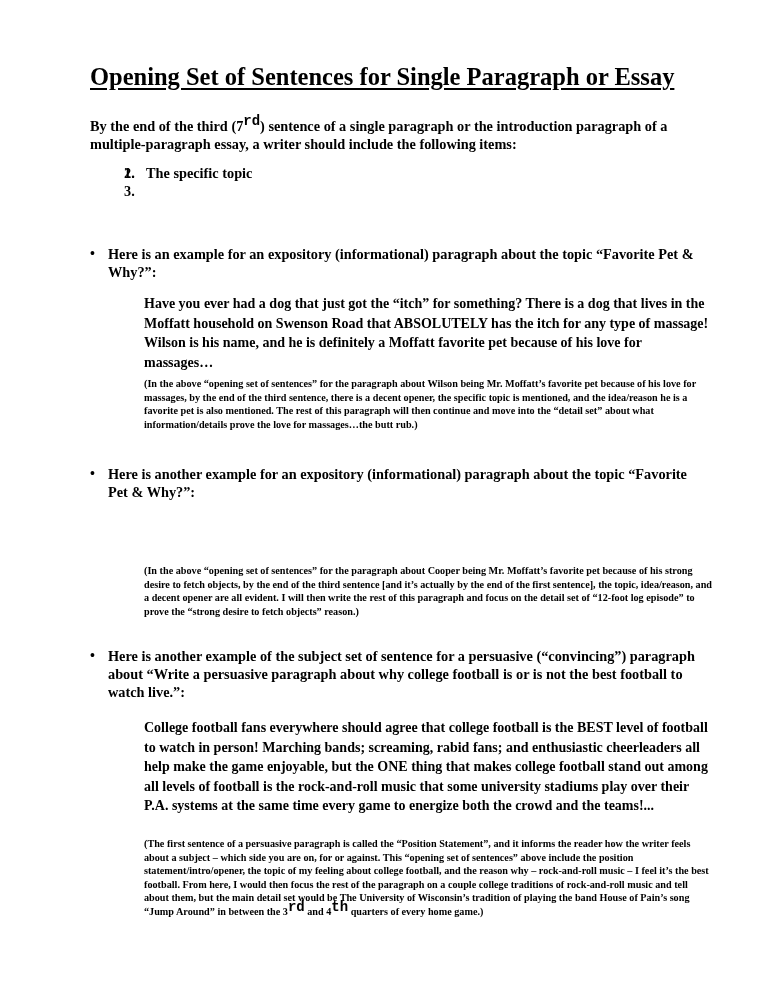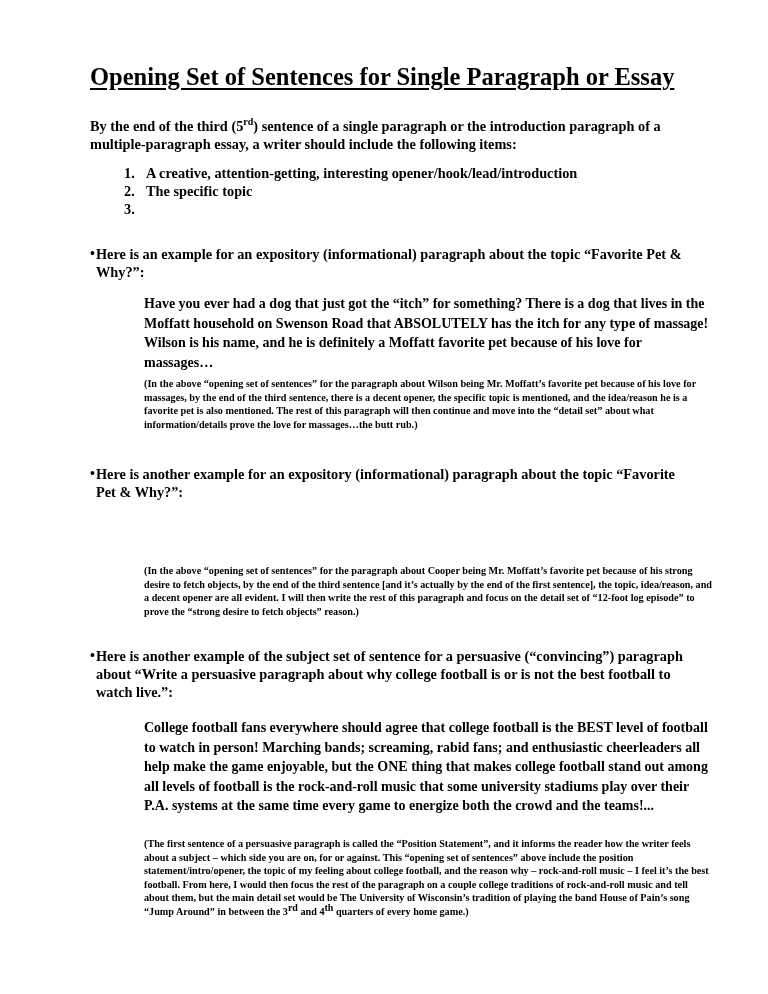--- a/index.html
+++ b/index.html
@@ -35,23 +35,24 @@
   }
   .intro {
     position: absolute;
     left: 90px;
     top: 117px;
     width: 620px;
     font-size: 14.3px;
     line-height: 18px;
   }
   sup {
-    font-size: 10px;
+    font-size: 14px;
     line-height: 0;
     vertical-align: super;
+    font-family: Liberation Mono, monospace;
   }
   .numlist {
     position: absolute;
     left: 124px;
     top: 164px;
     width: 580px;
     margin: 0;
     padding: 0;
     list-style: none;
     font-size: 14.3px;
@@ -72,21 +73,21 @@
     font-size: 14.3px;
     line-height: 18px;
   }
   .bullet-dot {
     position: absolute;
     left: 0;
     top: 0;
     font-size: 14px;
   }
   .bullet-text {
-    margin-left: 6px;
+    margin-left: 18px;
     width: 600px;
   }
   .example {
     position: absolute;
     left: 144px;
     width: 565px;
     font-size: 14px;
     line-height: 19.5px;
   }
   .note {
@@ -97,24 +98,24 @@
     line-height: 13.5px;
   }
 </style>
 </head>
 <body>
 
 <div class="page">
 
   <div class="title">Opening Set of Sentences for Single Paragraph or Essay</div>
 
-  <div class="intro"><span>By the end of the third (5</span><sup>rd</sup><span>) sentence of a single paragraph or the introduction paragraph of a multiple-paragraph essay, a writer should include the following items:</span></div>
+  <div class="intro"><span>By the end of the third (7</span><sup>rd</sup><span>) sentence of a single paragraph or the introduction paragraph of a multiple-paragraph essay, a writer should include the following items:</span></div>
 
   <ol class="numlist">
-    <li><span class="num">1.</span><span>A creative, attention-getting, interesting opener/hook/lead/introduction</span></li>
+    <li><span class="num">1.</span></li>
     <li><span class="num">2.</span><span>The specific topic</span></li>
     <li><span class="num">3.</span></li>
   </ol>
 
   <div class="bullet-block" style="top:245px;">
     <span class="bullet-dot">•</span>
     <div class="bullet-text">Here is an example for an expository (informational) paragraph about the topic “Favorite Pet &amp; Why?”:</div>
   </div>
   <div class="example" style="top:294px;">Have you ever had a dog that just got the “itch” for something?  There is a dog that lives in the Moffatt household on Swenson Road that ABSOLUTELY has the itch for any type of massage!  Wilson is his name, and he is definitely a Moffatt favorite pet because of his love for massages…</div>
   <div class="note" style="top:377px;">(In the above “opening set of sentences” for the paragraph about Wilson being Mr. Moffatt’s favorite pet because of his love for massages, by the end of the third sentence, there is a decent opener, the specific topic is mentioned, and the idea/reason he is a favorite pet is also mentioned.  The rest of this paragraph will then continue and move into the “detail set” about what information/details prove the love for massages…the butt rub.)</div>

